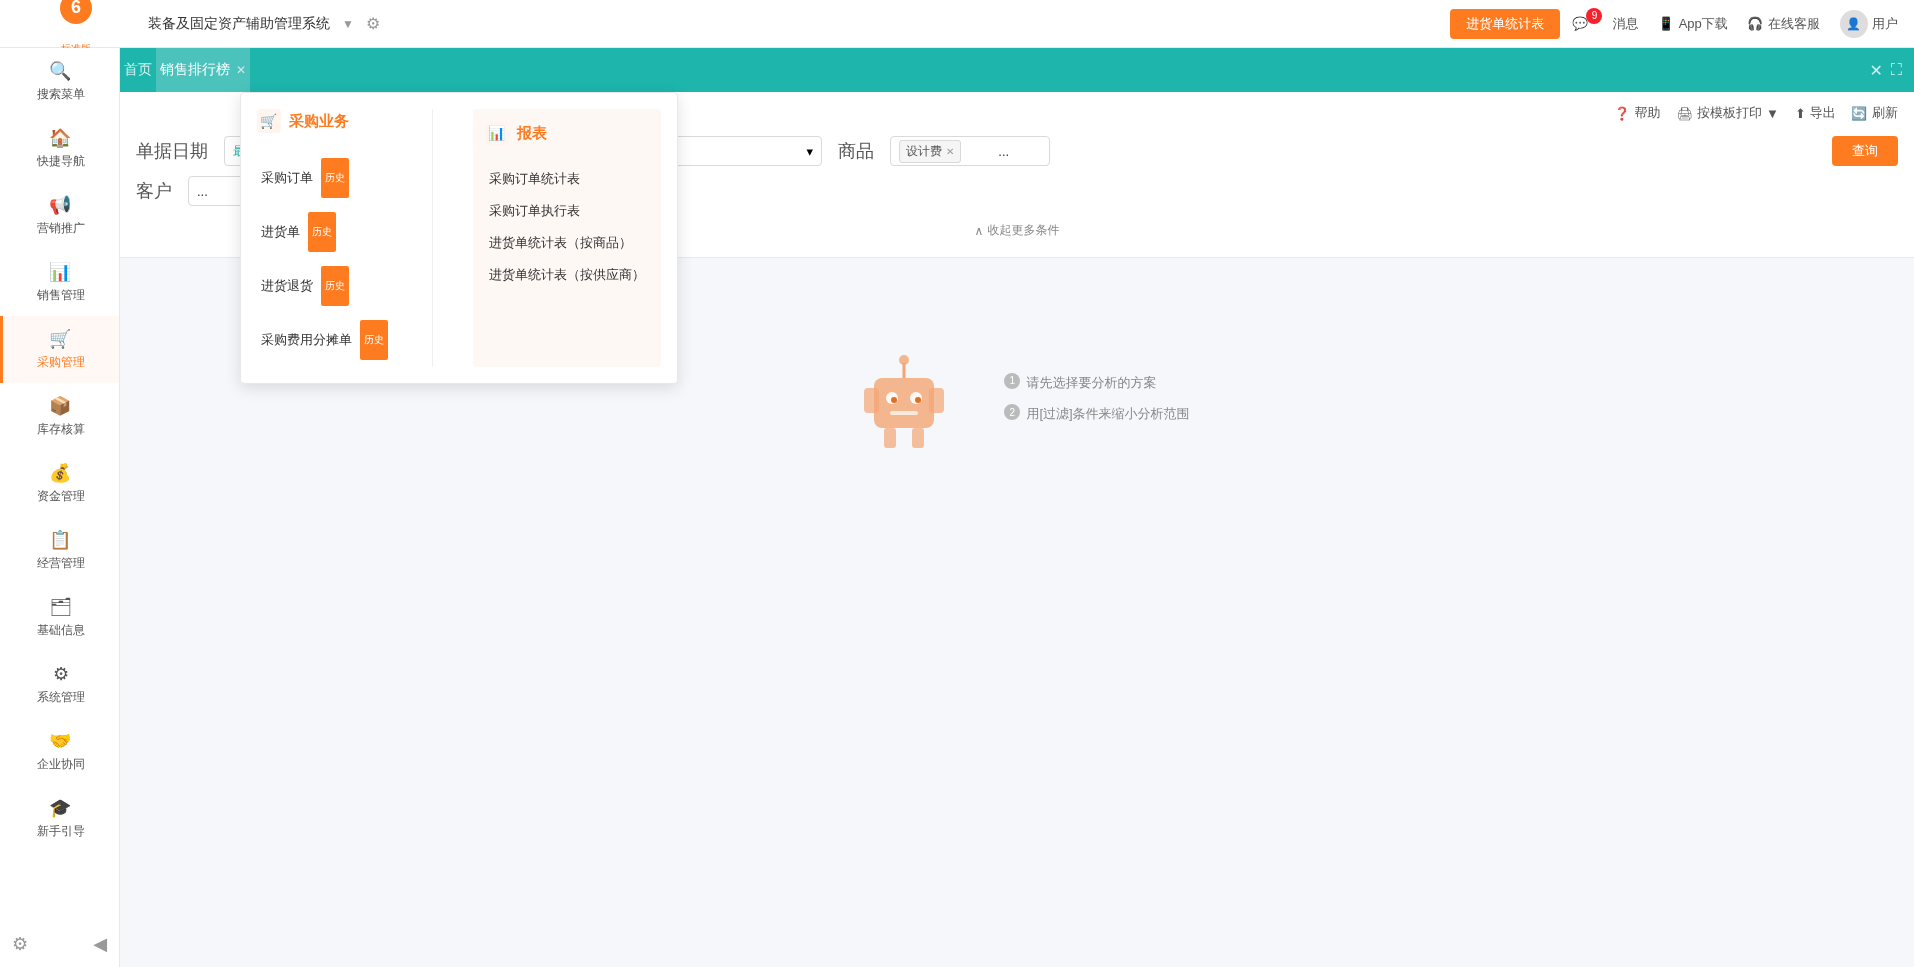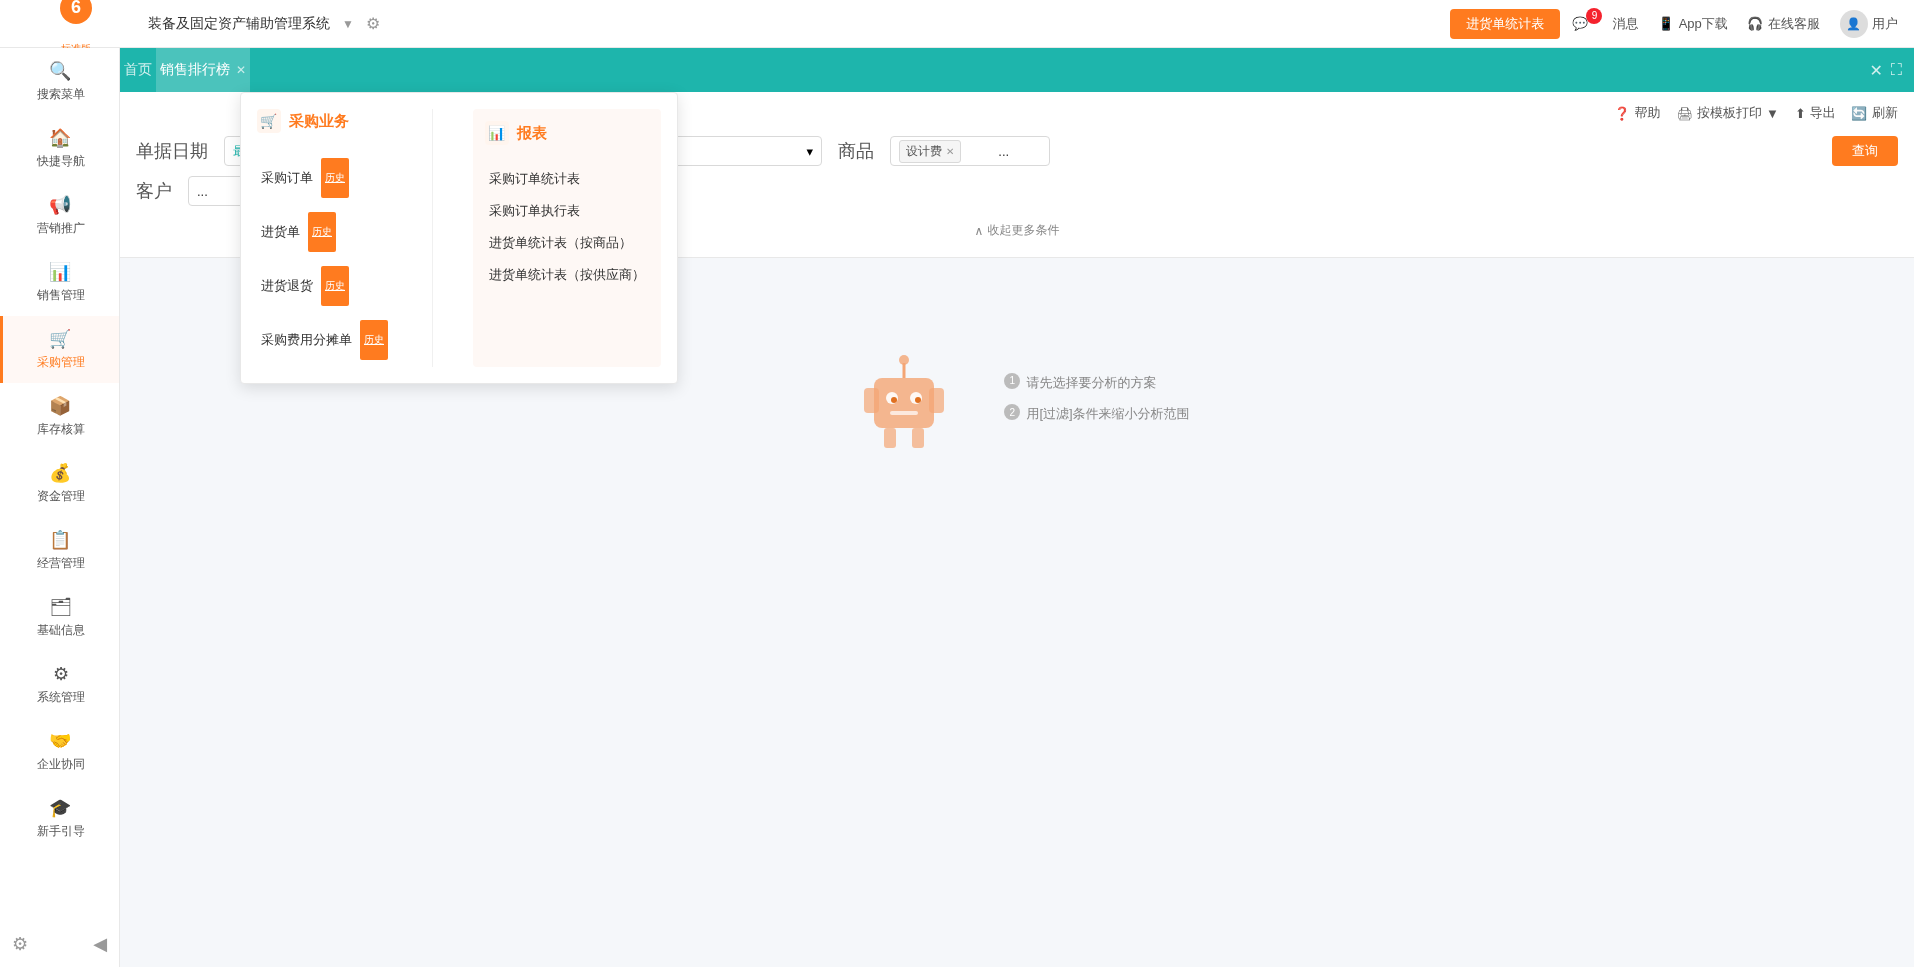--- a/index.html
+++ b/index.html
@@ -351,21 +351,20 @@
       color: #333;
       cursor: pointer;
       white-space: nowrap;
     }
     .history-tag {
       background: #ff7b1f;
       color: white;
       font-size: 10px;
       padding: 13px 4px;
       border-radius: 2px;
-      text-decoration: underline;
     }
     .menu-divider {
       width: 1px;
       background: #f0f0f0;
       margin: 0 8px;
     }
     .reports-section {
       background: #fef8f5;
       padding: 12px;
       border-radius: 4px;

